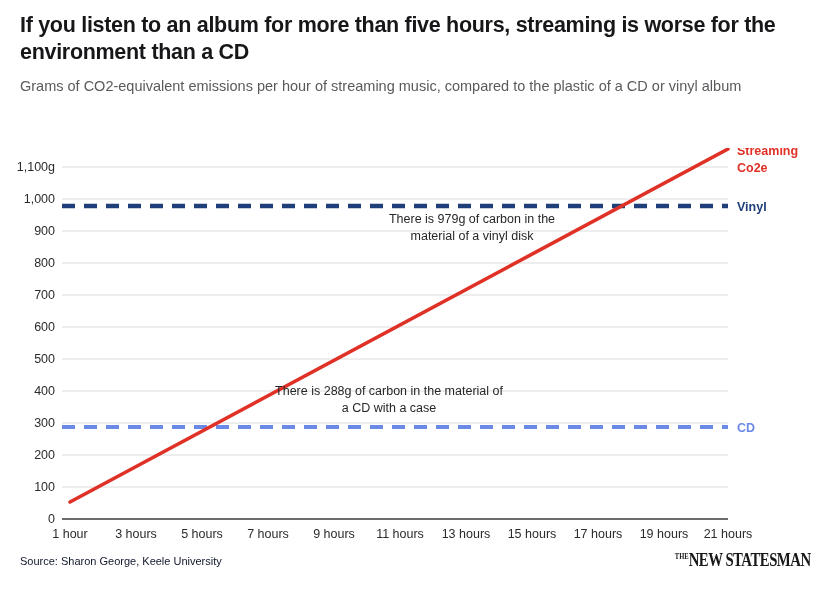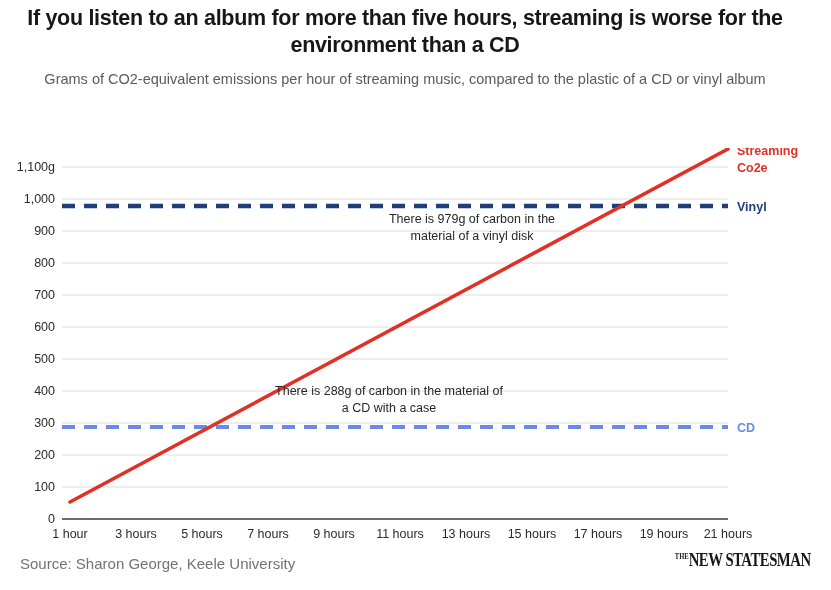--- a/index.html
+++ b/index.html
@@ -19,23 +19,22 @@
     position: relative;
     width: 831px;
     height: 590px;
     box-sizing: border-box;
   }
 
   
   .header {
     position: absolute;
     left: 20px;
-    top: 5px;
+    top: 12px;
     width: 770px;
-    text-align: center;
   }
   .chart-title {
     font-size: 21.5px;
     font-weight: bold;
     line-height: 1.26;
     letter-spacing: -0.3px;
     color: #17171a;
     margin: 0;
   }
   .chart-subtitle {
@@ -88,22 +87,22 @@
     position: absolute;
     left: 0;
     top: 548px;
     width: 831px;
     height: 42px;
   }
   .source-note {
     position: absolute;
     left: 20px;
     top: 7px;
-    font-size: 15px;
-    color: #737373;
+    font-size: 11px;
+    color: #0f172a;
   }
   .brand-logo {
     position: absolute;
     right: 20px;
     top: 2px;
     font-family: "Liberation Serif", serif;
     font-weight: bold;
     font-size: 18px;
     letter-spacing: -0.6px;
     color: #18181a;

